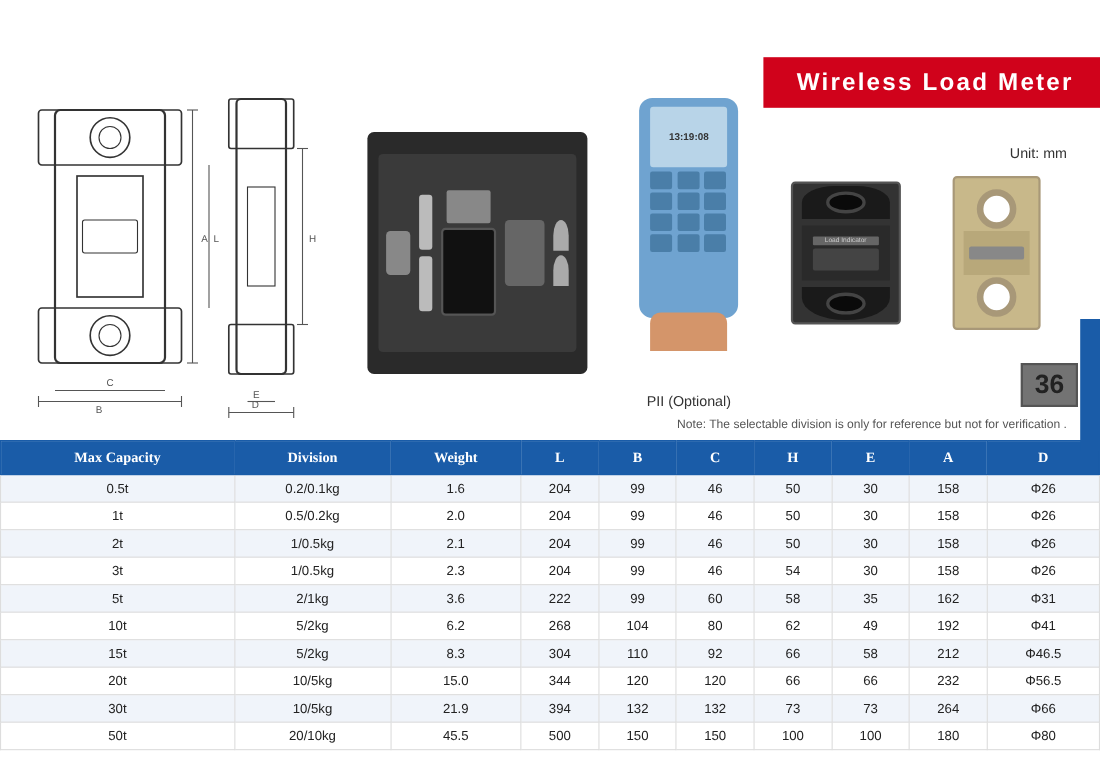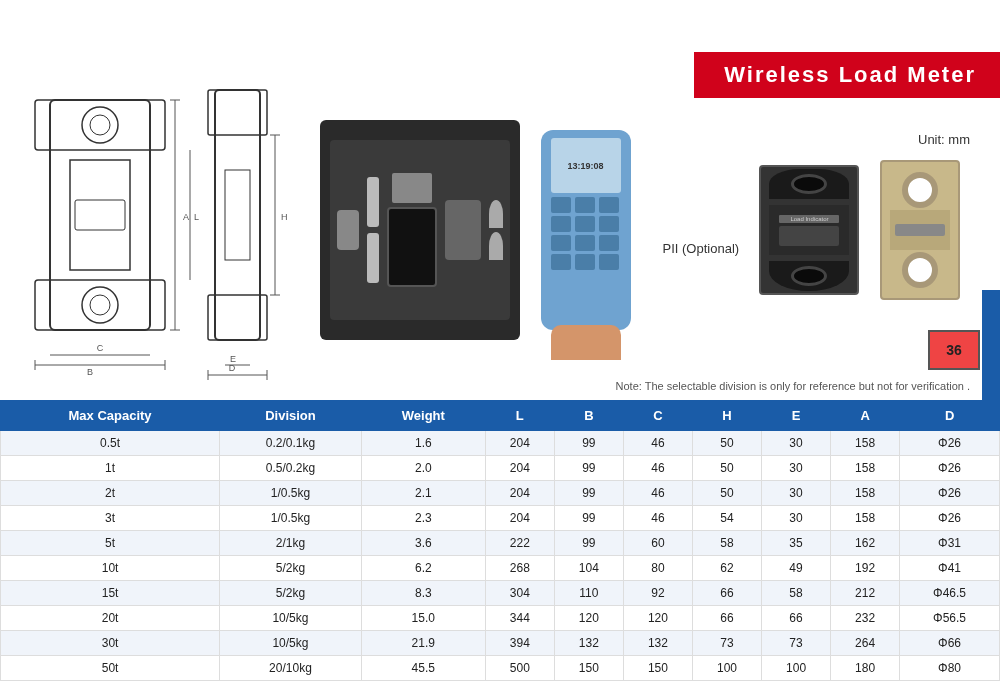--- a/index.html
+++ b/index.html
@@ -42,24 +42,24 @@
     .page-num-box {
       position: absolute;
       right: 20px;
       top: 330px;
       width: 52px;
       height: 40px;
       border: 2px solid #555;
       display: flex;
       align-items: center;
       justify-content: center;
-      font-size: 14px;
+      font-size: 24px;
       font-weight: bold;
       color: #222;
-      background: #ef4444;
+      background: #737373;
       z-index: 6;
     }
 
     
     .unit-text {
       position: absolute;
       top: 100px;
       right: 30px;
       font-size: 13px;
       color: #333;
@@ -82,21 +82,21 @@
       left: 310px;
       right: 30px;
       height: 340px;
       display: flex;
       align-items: center;
       justify-content: space-around;
     }
 
     .product-img-placeholder {
       display: flex;
-      flex-direction: row;
+      flex-direction: column;
       align-items: center;
       justify-content: flex-end;
       gap: 32px;
     }
 
     
     .kit-box {
       width: 200px;
       height: 220px;
       background: #2a2a2a;
@@ -253,20 +253,21 @@
       width: 100%;
     }
     .data-table th {
       background: #1a5ca8;
       color: #fff;
       font-size: 13px;
       font-weight: bold;
       padding: 7px 4px;
       text-align: center;
       border: 1px solid #1a5ca8;
+      font-family: Liberation Serif, serif;
     }
     .data-table td {
       font-size: 12px;
       padding: 5px 4px;
       text-align: center;
       border: 1px solid #ddd;
       color: #222;
     }
     .data-table tr:nth-child(odd) td {
       background: #f0f4fa;

